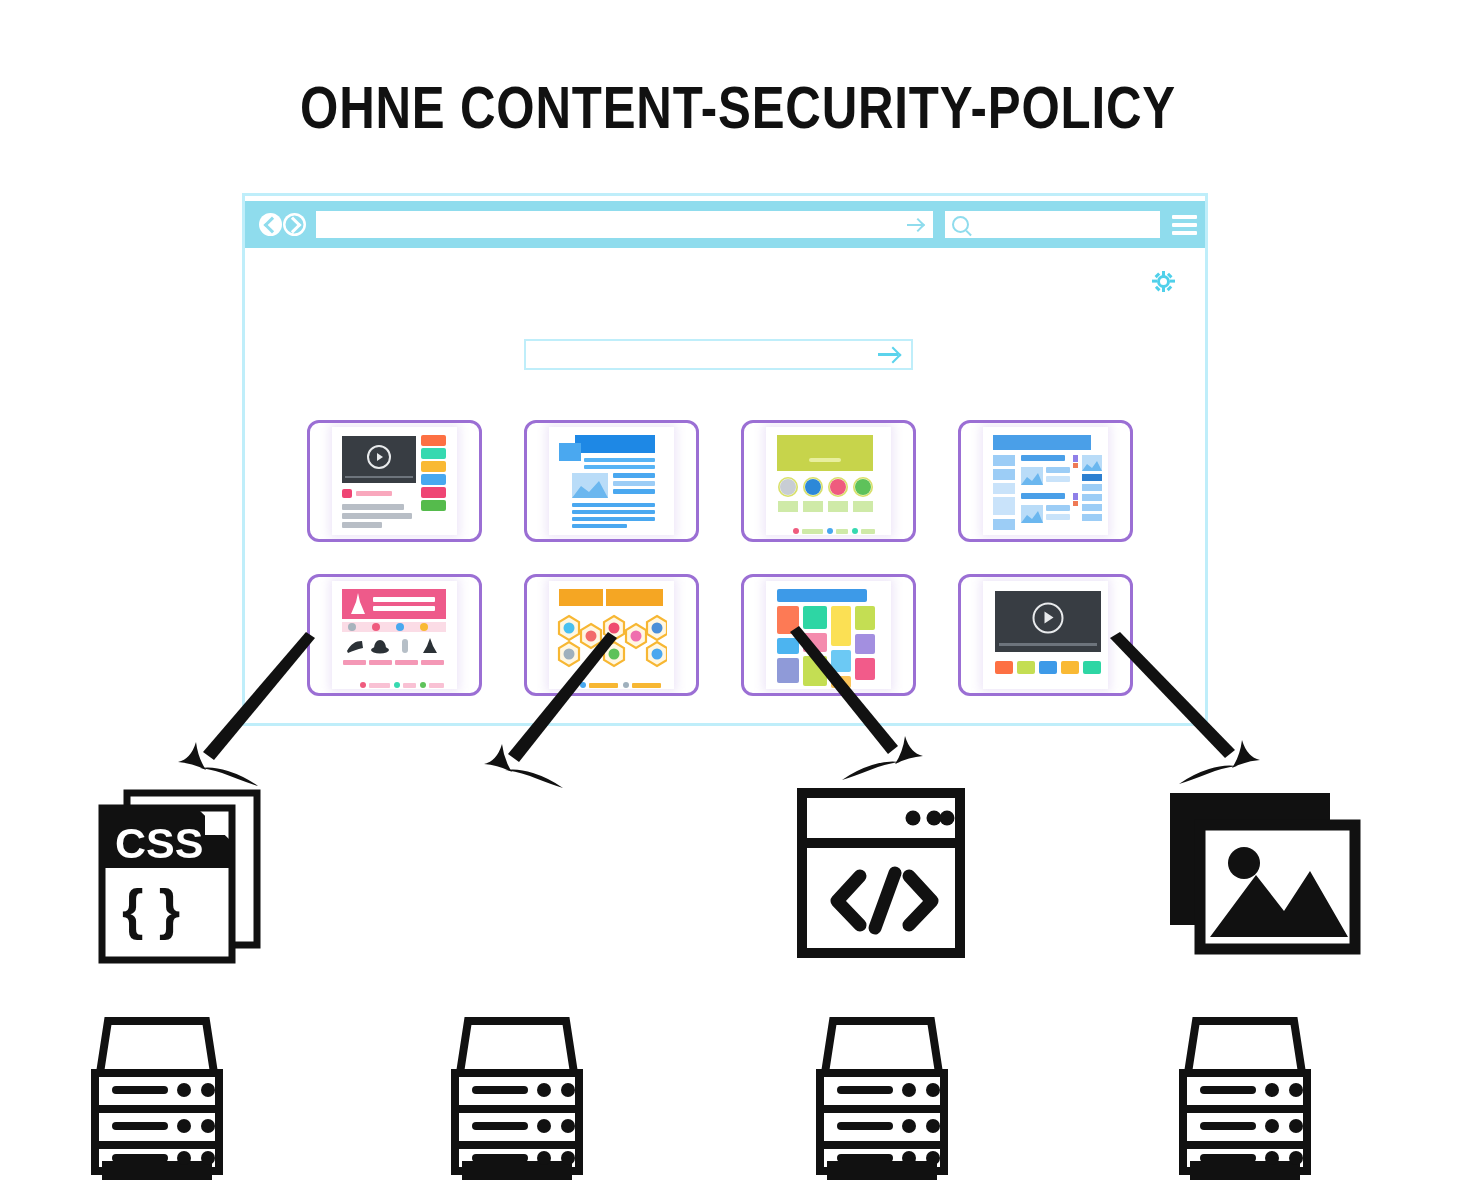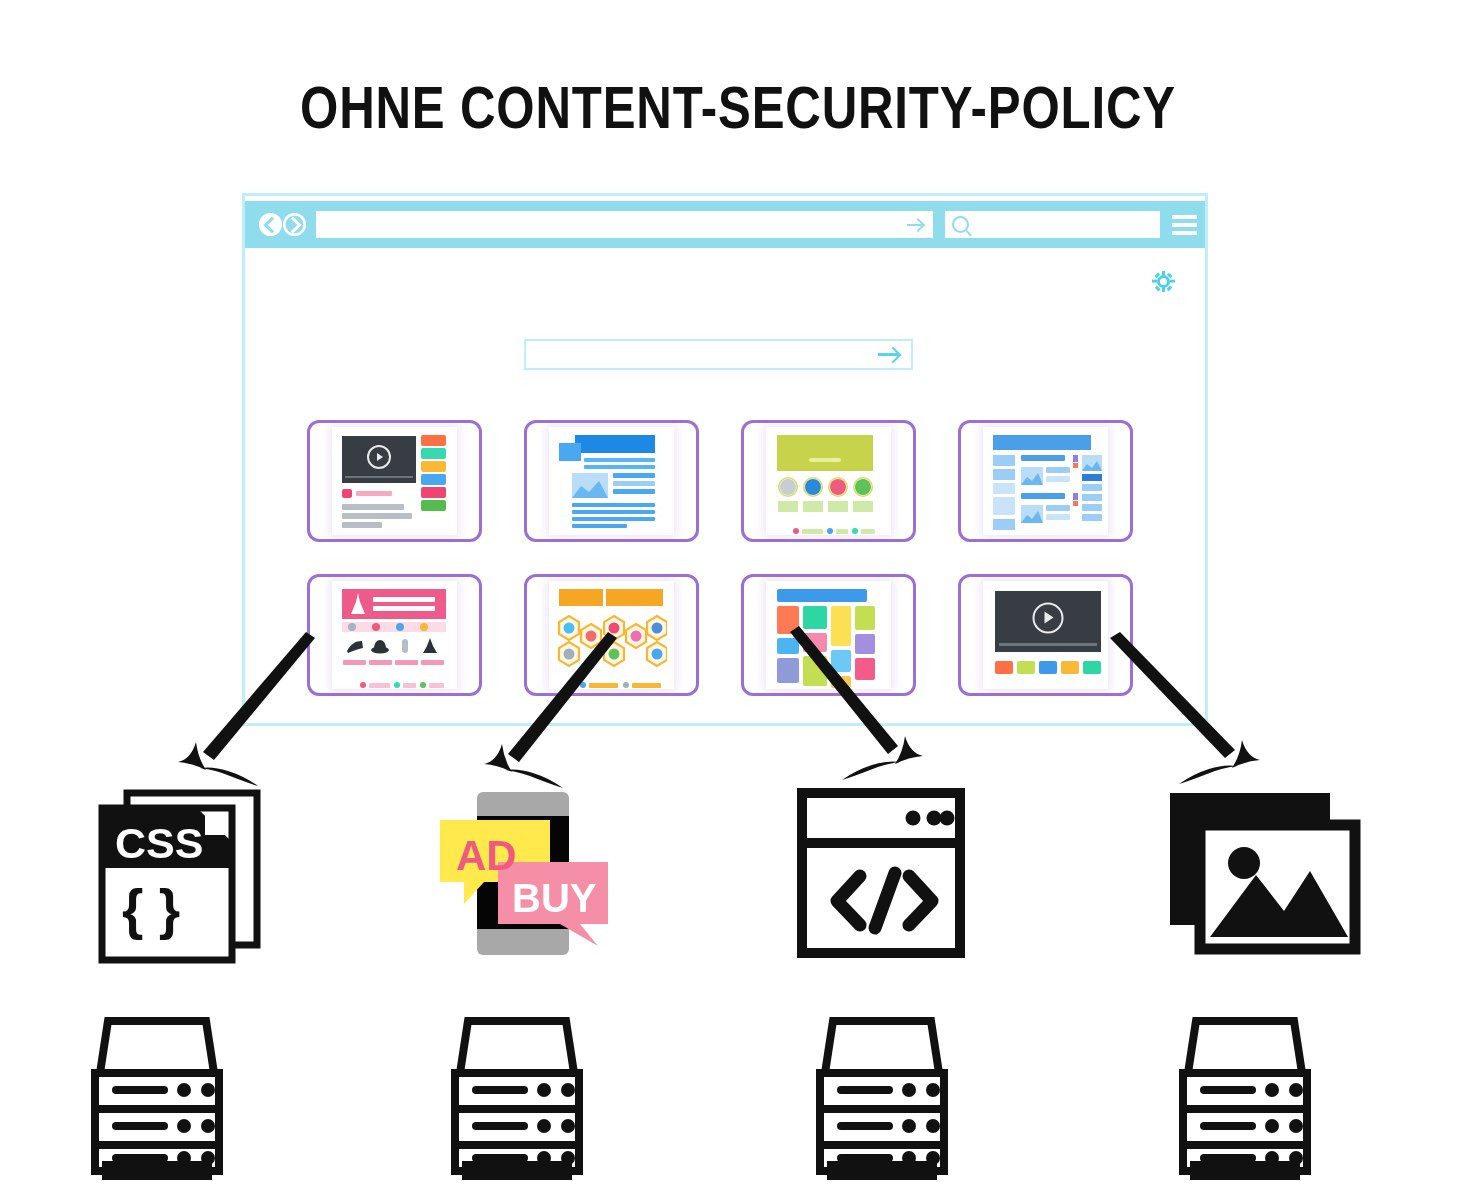--- a/index.html
+++ b/index.html
@@ -449,30 +449,20 @@
       <svg width="210" height="185" viewBox="0 0 210 185">
         <rect x="50" y="13" width="130" height="152" fill="#ffffff" stroke="#111111" stroke-width="7"></rect>
         <rect x="25" y="28" width="130" height="152" fill="#ffffff" stroke="#111111" stroke-width="7"></rect>
         <path d="M25 28 H120 L155 62 V88 H25 Z" fill="#111111"></path>
         <path d="M128 32 L151 55 H128 Z" fill="#ffffff"></path>
         <text x="38" y="78" font-family="'Liberation Sans', sans-serif" font-size="43" font-weight="bold" fill="#ffffff">CSS</text>
         <text x="45" y="148" font-family="'Liberation Sans', sans-serif" font-size="55" font-weight="bold" fill="#111111">{ }</text>
       </svg>
     </div>
 
-    <div class="iconslot" style="left:408px;top:5px;">
-      <svg width="210" height="185" viewBox="0 0 210 185">
-        <rect x="57" y="12" width="92" height="163" rx="6" fill="#a8a8a8"></rect>
-        <rect x="57" y="36" width="92" height="113" fill="#050505"></rect>
-        <path d="M20 40 h110 v62 h-66 l-20 22 v-22 H20 Z" fill="#ffe94d"></path>
-        <path d="M78 82 h110 v62 h-28 l18 22 l-38 -22 H78 Z" fill="#f58fa8"></path>
-        <text x="36" y="90" font-family="'Liberation Sans', sans-serif" font-size="42" font-weight="bold" fill="#ef5b7e">AD</text>
-        <text x="92" y="132" font-family="'Liberation Sans', sans-serif" font-size="40" font-weight="bold" fill="#ffffff">BUY</text>
-      </svg>
-    </div>
 
     <div class="iconslot" style="left:745px;top:8px;">
       <svg width="210" height="185" viewBox="0 0 210 185">
         <rect x="45" y="10" width="158" height="160" fill="#ffffff" stroke="#111111" stroke-width="10"></rect>
         <line x1="45" y1="60" x2="203" y2="60" stroke="#111111" stroke-width="10"></line>
         <circle cx="156" cy="35" r="7.5" fill="#111111"></circle>
         <circle cx="177" cy="35" r="7.5" fill="#111111"></circle>
         <circle cx="196" cy="35" r="7.5" fill="#111111" transform="translate(-6,0)"></circle>
         <g stroke="#111111" stroke-width="13" stroke-linecap="round" stroke-linejoin="round" fill="none">
           <polyline points="103,93 80,118 103,142"></polyline>

